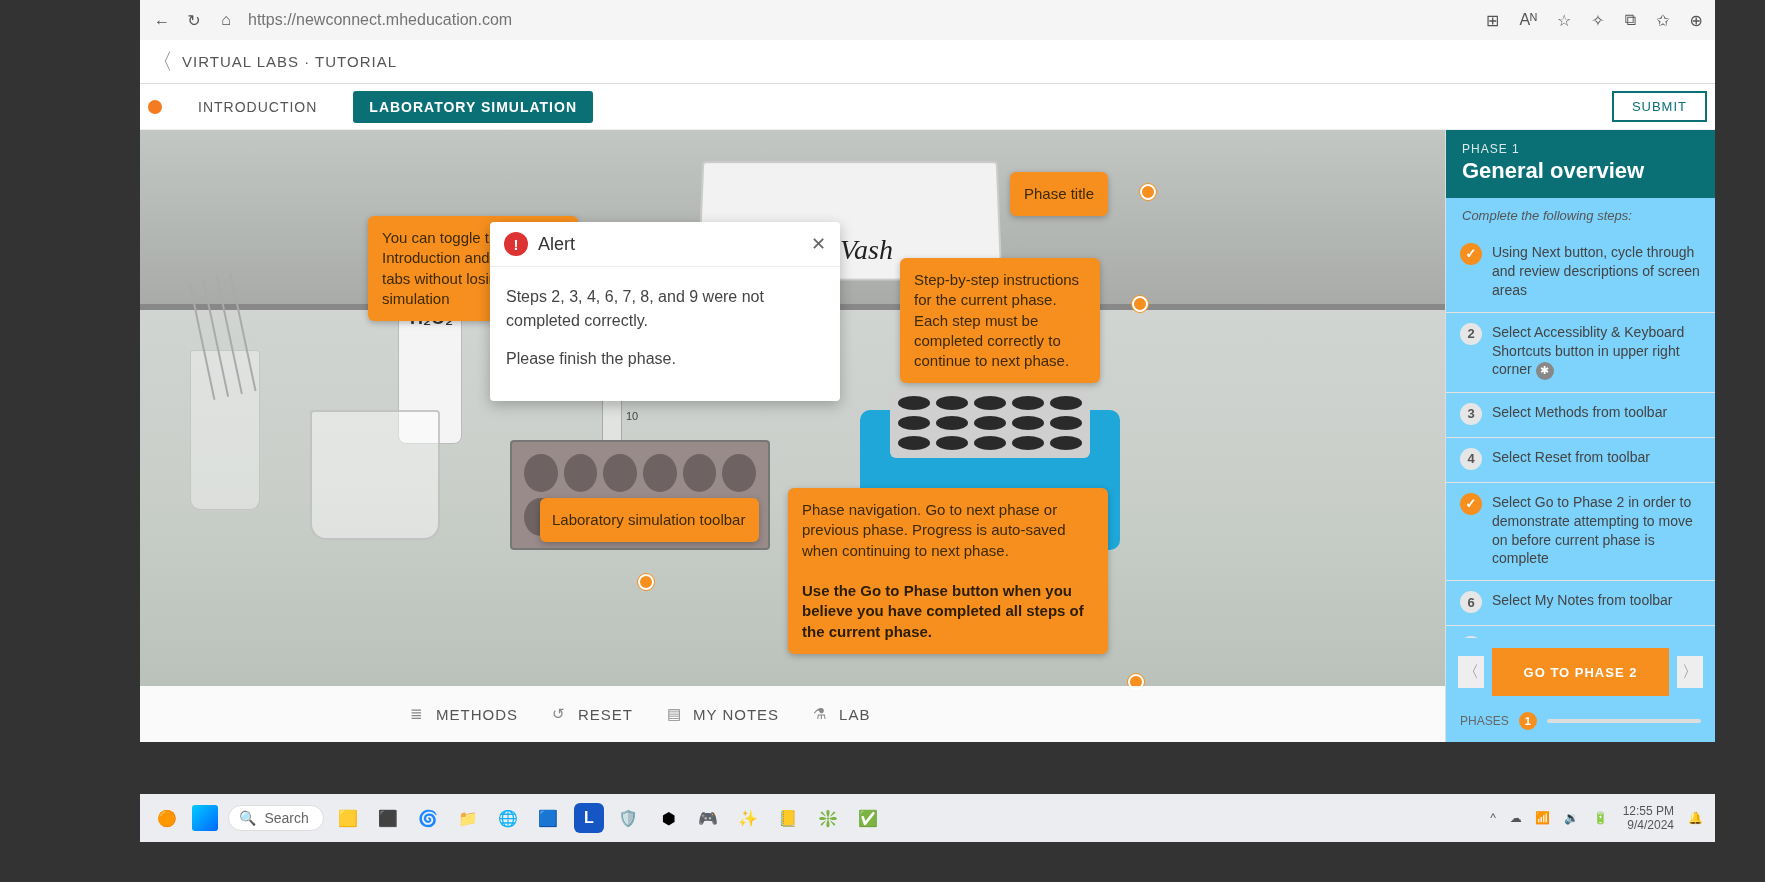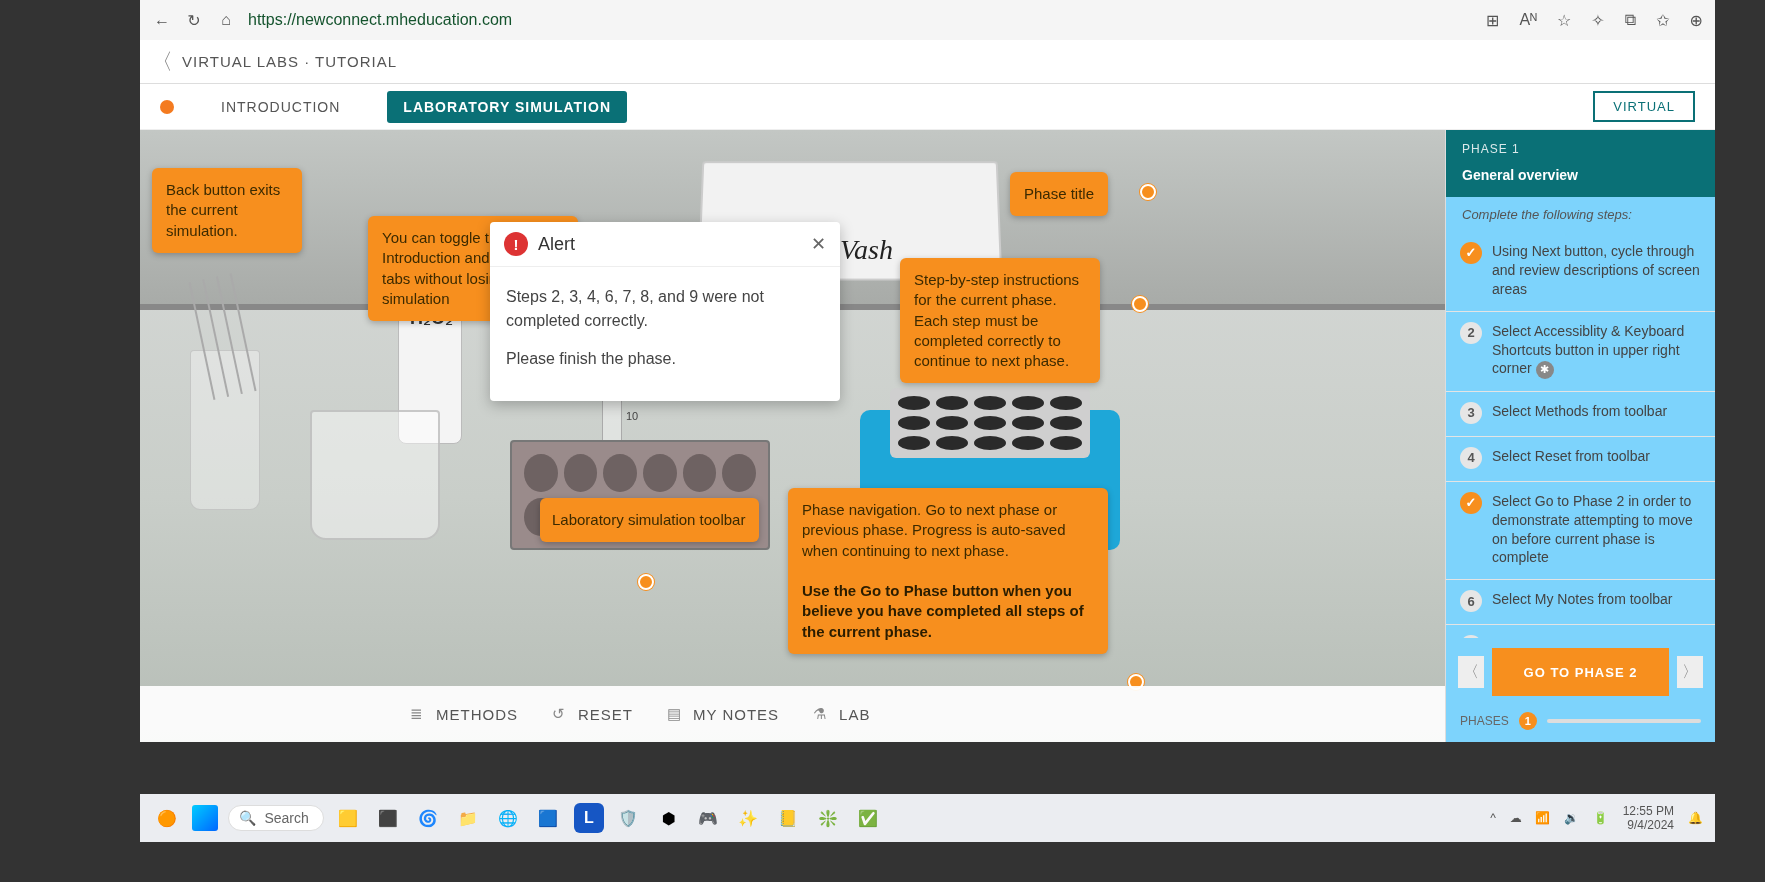--- a/index.html
+++ b/index.html
@@ -1,31 +1,31 @@
 <!DOCTYPE html>
 <html><head>
 <meta charset="utf-8">
 <style>
   * { box-sizing: border-box; margin: 0; padding: 0; font-family: Arial, Helvetica, sans-serif; }
   body { width: 1765px; height: 882px; background: #333; overflow: hidden; position: relative; }
 
   
   .browser-bar { position: absolute; top: 0; left: 140px; right: 50px; height: 40px; background: #f5f5f5; display: flex; align-items: center; padding: 0 12px; gap: 12px; }
   .browser-bar .nav-ic { width: 20px; height: 20px; display:flex; align-items:center; justify-content:center; color:#555; }
-  .url { color: #14532d; font-size: 16px; }
+  .url { color: #737373; font-size: 16px; }
   .browser-right { margin-left: auto; display: flex; gap: 20px; color:#555; }
 
   
   .app { position: absolute; top: 40px; left: 140px; right: 50px; bottom: 140px; background: #fff; display: flex; flex-direction: column; }
 
   .app-header-row { display:flex; align-items:center; height: 44px; border-bottom: 1px solid #ddd; padding: 0 8px; }
   .back-chev { width: 28px; height: 28px; color:#888; font-size: 22px; display:flex; align-items:center; justify-content:center; }
   .app-title { font-size: 15px; color:#555; letter-spacing: 1px; margin-left: 6px; }
 
-  .tabs-row { display:flex; align-items:center; height: 46px; padding: 0 20px; gap: 31px; border-bottom: 1px solid #eee; }
+  .tabs-row { display:flex; align-items:center; height: 46px; padding: 0 8px; gap: 20px; border-bottom: 1px solid #eee; }
   .tab-indicator { width: 14px; height: 14px; border-radius: 50%; background: #f47b20; }
   .tab { padding: 8px 16px; font-size: 14px; letter-spacing: 1px; color:#555; border-radius: 3px; }
   .tab.active { background: #0a7076; color: #fff; font-weight: 600; }
   .submit-btn { margin-left:auto; border: 2px solid #0a7076; color:#0a7076; padding: 6px 18px; font-size: 13px; background:#fff; letter-spacing: 1px;}
 
   .content { flex:1; display:flex; position:relative; overflow:hidden; }
 
   
   .lab { flex:1; position:relative; background: linear-gradient(to bottom, #d9dbda 0%, #c9cec9 60%, #b6bdb6 100%); }
   .shelf { position:absolute; top:0; left:0; right:0; height:180px; background: linear-gradient(#c3c7c4,#a8aba8); border-bottom: 6px solid #888; }
@@ -60,21 +60,21 @@
 
   
   .lab-toolbar { position:absolute; bottom: 0; left:0; right:0; height: 56px; background: rgba(255,255,255,0.92); display:flex; align-items:center; gap: 34px; padding: 0 30px 0 270px; color:#555; font-size:15px; letter-spacing:1px; }
   .tb-item { display:flex; align-items:center; gap:8px; }
   .tb-ic { width:18px; height:18px; color:#888; }
 
   
   .side { width: 270px; background: #7dd3fc; border-left: 1px solid #ddd; display:flex; flex-direction:column; position:relative; }
   .side-hd { background:#0a7076; color:#fff; padding: 12px 16px 14px; }
   .phase-lbl { font-size:12px; opacity:.85; letter-spacing:1px; }
-  .phase-name { font-size:14px; font-weight:600; margin-top:11px; }
+  .phase-name { font-size:22px; font-weight:600; margin-top:2px; }
   .side-intro { padding: 10px 16px; font-size:13px; color:#555; font-style: italic; }
   .steps { flex:1; overflow:auto; }
   .step { display:flex; gap:10px; padding: 10px 14px 12px; border-bottom:1px solid #e4e4e4; font-size:14px; color:#444; line-height:1.35; align-items:flex-start;}
   .step-num { width:22px; height:22px; flex:none; border-radius:50%; background:#e6e6e6; color:#555; display:flex; align-items:center; justify-content:center; font-size:13px; font-weight:600;}
   .step.done .step-num { background:#f78f1e; color:#fff; }
   .step.done .step-num::after{content:"✓"; font-size:13px;}
   .ax-ic{ display:inline-flex; width:18px; height:18px; border-radius:50%; background:#888; color:#fff; align-items:center; justify-content:center; font-size:11px; margin-left:4px; vertical-align:middle;}
   .side-nav { padding: 10px 12px; display:flex; align-items:center; gap:8px;}
   .nav-chev { width:26px; height:32px; background:#eee; display:flex; align-items:center; justify-content:center; color:#888;}
   .goto { flex:1; height:48px; background:#f78f1e; color:#fff; font-weight:600; letter-spacing:1px; font-size:13px; display:flex; align-items:center; justify-content:center;}
@@ -115,21 +115,21 @@
 
   <div class="app-header-row">
     <span class="back-chev">〈</span>
     <span class="app-title">VIRTUAL LABS · TUTORIAL</span>
   </div>
 
   <div class="tabs-row">
     <span class="tab-indicator"></span>
     <span class="tab">INTRODUCTION</span>
     <span class="tab active">LABORATORY SIMULATION</span>
-    <button class="submit-btn">VIRTUAL</button>
+    <button class="submit-btn">SUBMIT</button>
   </div>
 
   <div class="content">
 
     <div class="lab">
       <div class="shelf"></div>
       <div class="tray"></div>
       <span class="vash-label">Vash</span>
       <div class="bottle"></div>
       <span class="bottle-label">H₂O₂</span>
@@ -164,21 +164,20 @@
             <div></div>
             <div></div>
             <div></div>
             <div></div>
             <div></div>
             <div></div>
             <div></div>
           </div>
       </div>
 
-      <div class="tip" style="top:38px; left:12px; max-width:150px;">Back button exits the current simulation.</div>
       <div class="tip" style="top:86px; left:228px; max-width:210px;">You can toggle the Introduction and Simulation tabs without losing simulation</div>
       <div class="tip" style="top:42px; left:870px;">Phase title</div>
       <span class="tip-dot" style="top:54px; left:1000px;"></span>
       <div class="tip" style="top:128px; left:760px; max-width:200px;">Step-by-step instructions for the current phase. Each step must be completed correctly to continue to next phase.</div>
       <span class="tip-dot" style="top:166px; left:992px;"></span>
       <div class="tip" style="top:368px; left:400px;padding-left:12px;">Laboratory simulation toolbar</div>
       <span class="tip-dot" style="top:444px; left:498px;"></span>
       <div class="tip" style="top:358px; left:648px; max-width:320px;">
         <span>Phase navigation. Go to next phase or previous phase. Progress is auto-saved when continuing to next phase.</span><br><br>
         <strong>Use the Go to Phase button when you believe you have completed all steps of the current phase.</strong>

